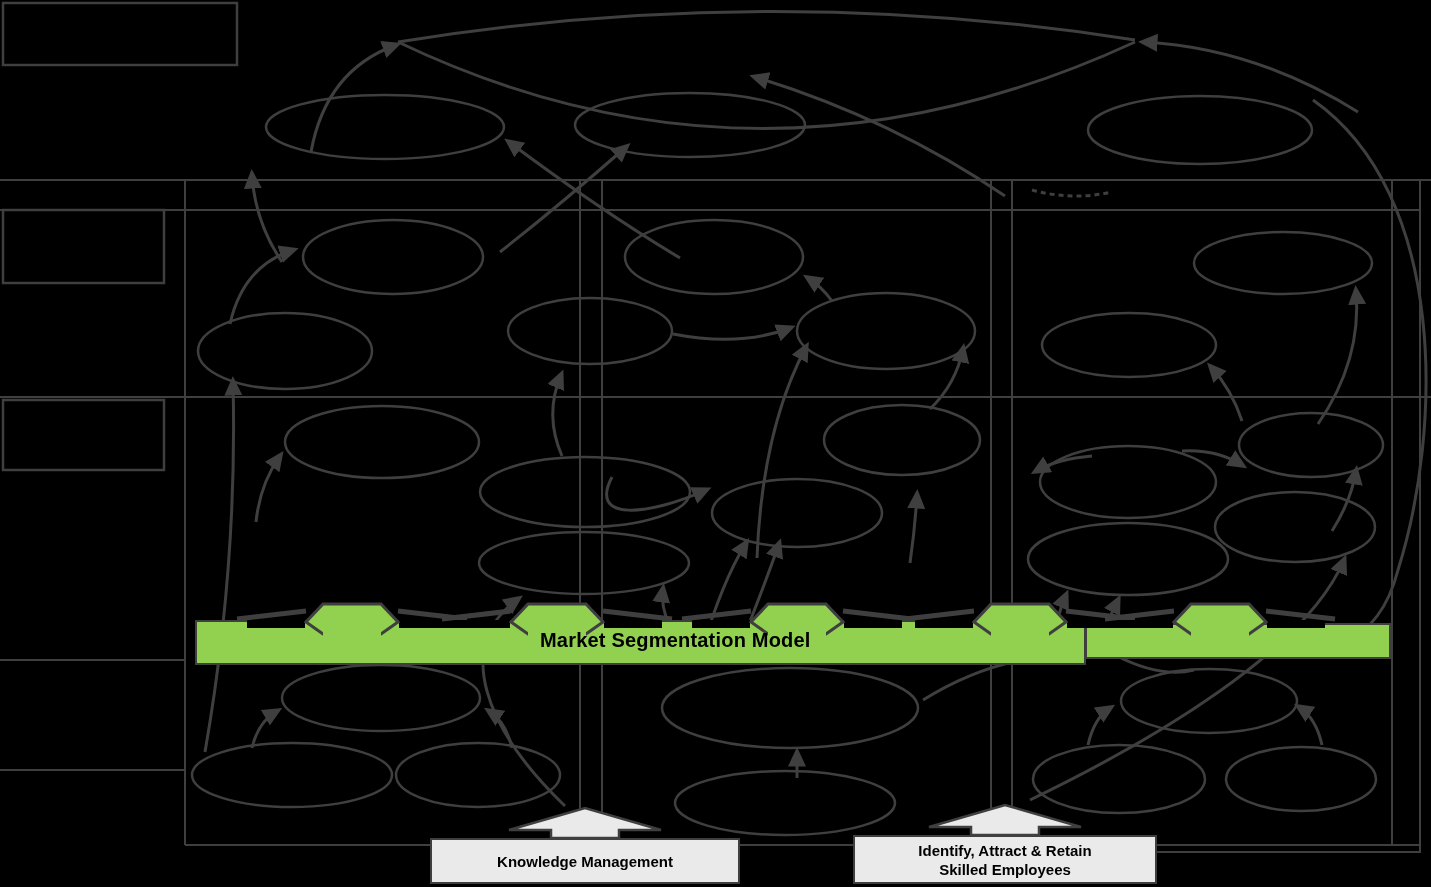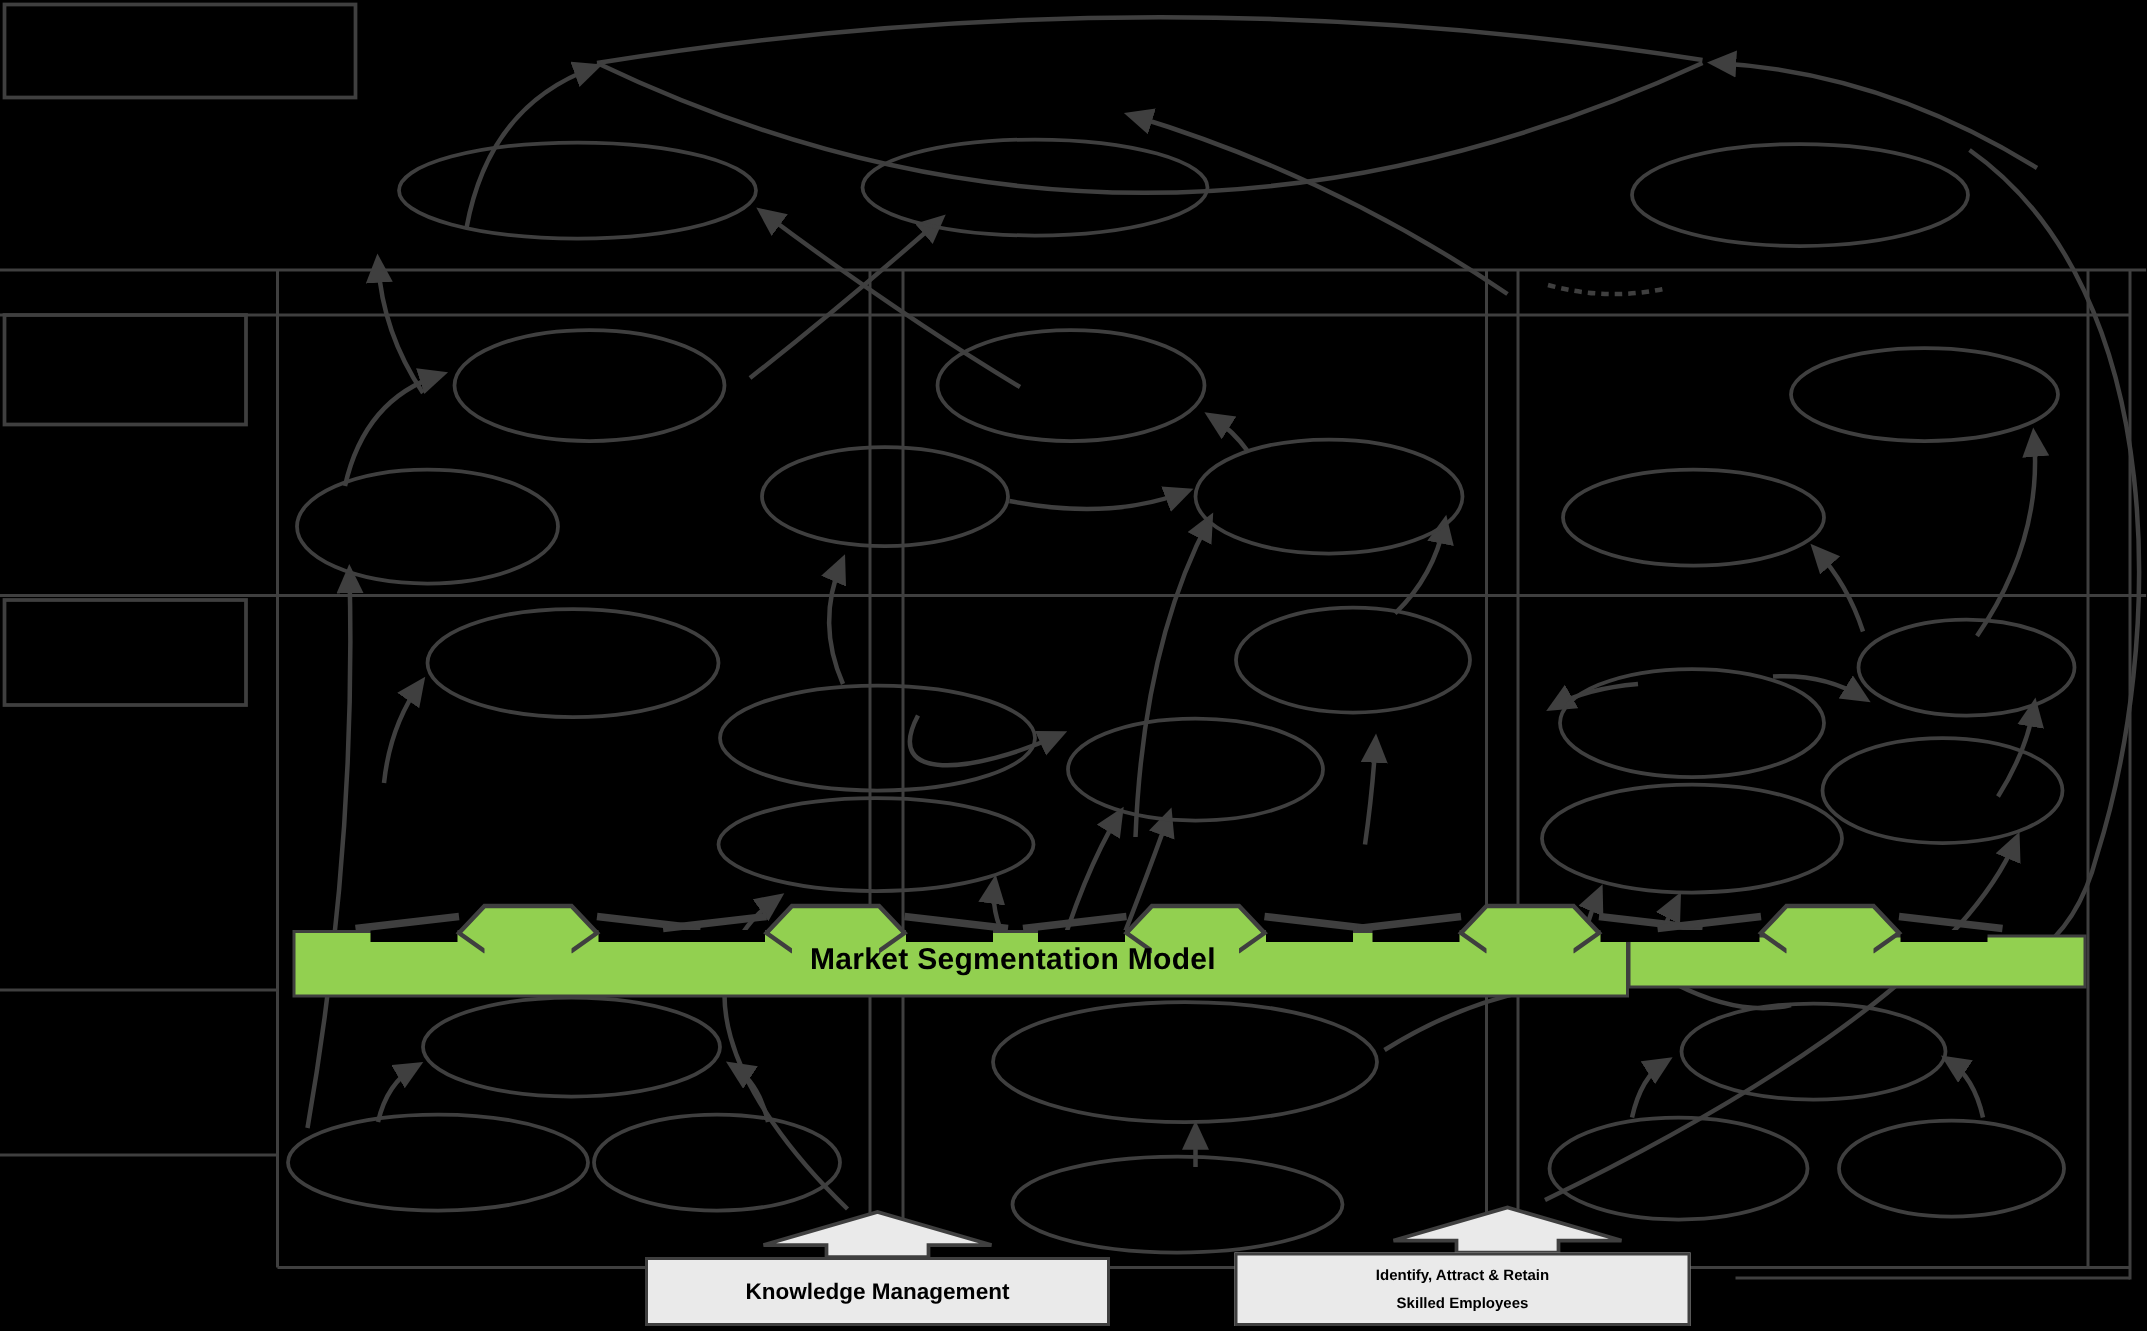--- a/index.html
+++ b/index.html
@@ -5,21 +5,21 @@
   html,body{margin:0;padding:0;background:#000;}
   #stage{position:relative;width:1431px;height:887px;background:#000;overflow:hidden;
          font-family:"Liberation Sans","DejaVu Sans",sans-serif;}
   #diagram-svg{position:absolute;left:0;top:0;}
   .overlay-label{position:absolute;color:#000;font-weight:bold;text-align:left;}
   #banner-label{left:540px;top:629px;width:480px;font-size:20px;letter-spacing:0.2px;}
   .label-box{position:absolute;background:#eaeaea;border:2px solid #3f3f3f;color:#000;
              font-weight:bold;display:flex;align-items:center;justify-content:center;
              text-align:center;box-sizing:border-box;}
   #km-box{left:430px;top:838px;width:310px;height:46px;font-size:15px;}
-  #iar-box{left:823px;top:835px;width:304px;height:49px;font-size:10px;line-height:19px;white-space:pre-line;}
+  #iar-box{left:853px;top:835px;width:304px;height:49px;font-size:15px;line-height:19px;white-space:pre-line;}
 </style>
 </head>
 <body>
 
 <div id="stage">
   <svg id="diagram-svg" width="1431" height="887" viewBox="0 0 1431 887">
     <defs>
       <marker id="arrow" markerWidth="7" markerHeight="7" refX="4.5" refY="3" orient="auto" markerUnits="strokeWidth">
         <path d="M0,0 L6.5,3 L0,6 z" fill="#3f3f3f"></path>
       </marker>

